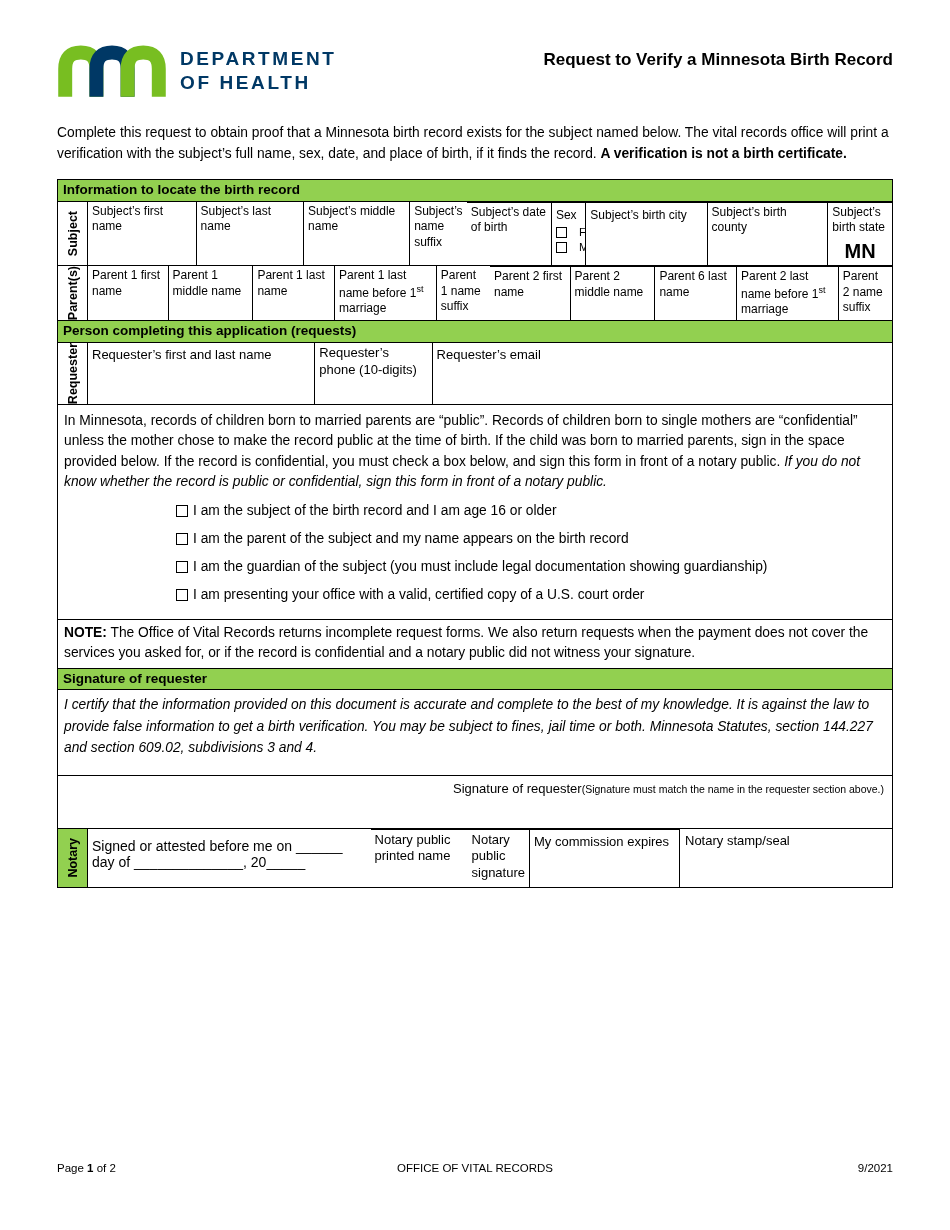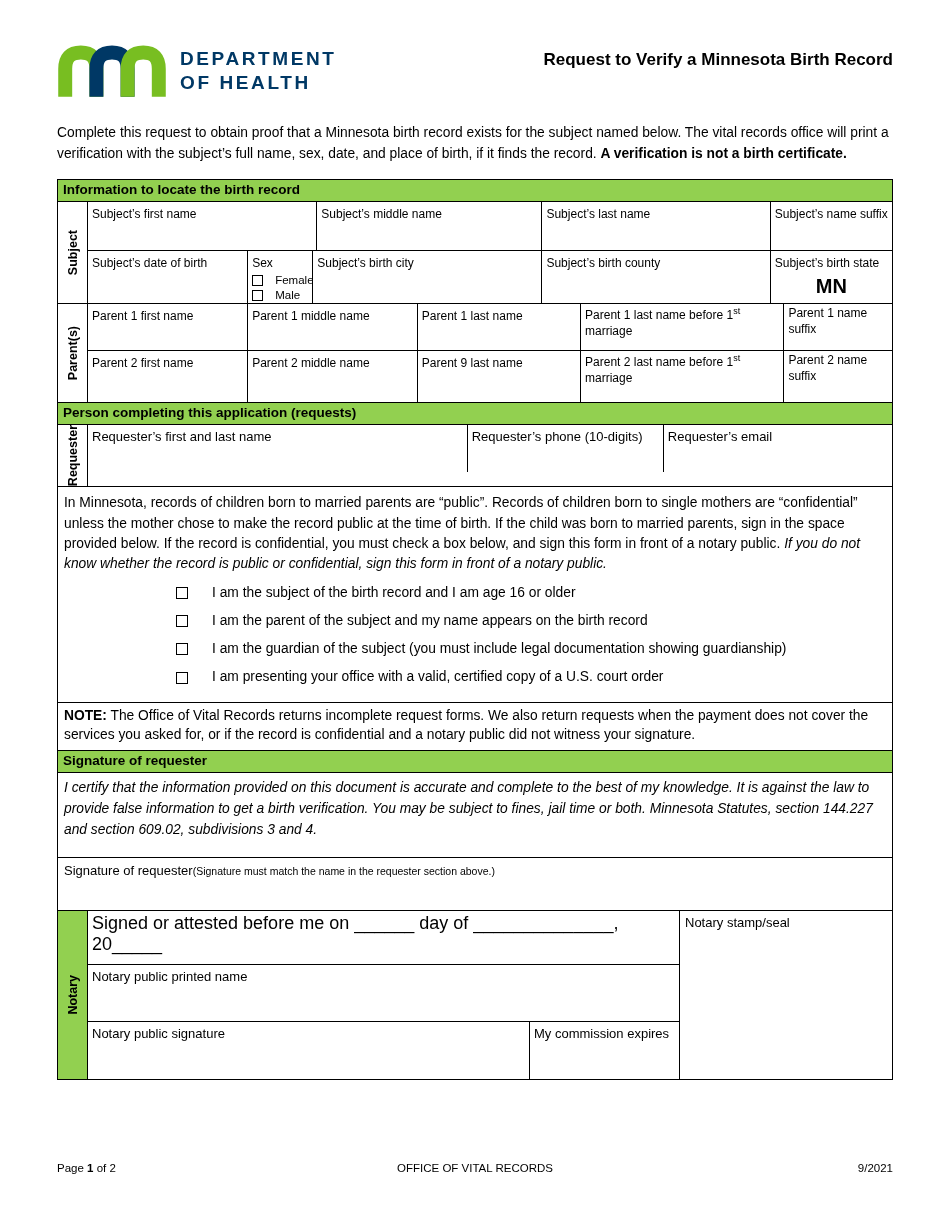--- a/index.html
+++ b/index.html
@@ -20,21 +20,21 @@
 
   
   .form { border:1.5px solid #000; }
   .form > * + * { border-top:1px solid #000; }
   .sechdr { background:var(--green,#92d050); font-weight:bold; font-size:13.5px; padding:1px 5px; line-height:1.4; }
 
   .band { display:flex; align-items:stretch; }
   .side { flex:0 0 30px; border-right:1px solid #000; display:flex; align-items:center; justify-content:center; font-weight:bold; font-size:12.5px; }
   .side span { writing-mode:vertical-rl; transform:rotate(180deg); white-space:nowrap; }
   .side.green { background:var(--green,#92d050); }
-  .rows { flex:1; display:flex; flex-direction:column; min-width:0; }
+  .rows { flex:1; display:flex; flex-direction:row; min-width:0; }
   .row { display:flex; align-items:stretch; }
   .row + .row { border-top:1px solid #000; }
   .cell { padding:2px 4px; overflow:hidden; }
   .cell + .cell { border-left:1px solid #000; }
   .lbl { font-size:12px; line-height:1.3; display:inline-block; }
   .lbl13 { font-size:13px; line-height:1.3; display:inline-block; }
   sup { font-size:9px; }
 
   
   .r48{min-height:48px} .r52{min-height:52px} .r46{min-height:46px} .r47{min-height:47px}
@@ -50,29 +50,29 @@
   .stamp{flex:0 0 213px; border-left:1px solid #000; padding:2px 5px;}
 
   
   .cb { width:11px; height:11px; border:1px solid #000; display:inline-block; background:#fff; flex:0 0 auto; }
   .sexline { font-size:11.5px; margin-top:3px; display:flex; align-items:center; gap:12px; }
   .mnval { font-size:20px; font-weight:bold; text-align:center; margin-top:4px; }
 
   
   .elig { padding:6px 8px 6px 6px; font-size:13.8px; line-height:1.46; }
   .cbs { margin:9px 0 0 112px; }
-  .cbrow { display:flex; align-items:center; gap:24px; margin-bottom:8px; font-size:13.8px; }
+  .cbrow { display:flex; align-items:center; gap:5px; margin-bottom:8px; font-size:13.8px; }
   .cbrow .cb { width:12px; height:12px; }
   .note { padding:3px 8px 5px 6px; font-size:13.8px; line-height:1.42; }
 
   
   .certify { padding:4px 8px 16px 6px; font-size:13.8px; line-height:1.55; font-style:italic; }
-  .sigrow { min-height:53px; padding:3px 8px 3px 6px; }
+  .sigrow { min-height:53px; padding:3px 8px 3px 6px;text-align:right; }
   .signote { font-size:10.5px; }
-  .natt { display:flex; align-items:center; padding-bottom:9px; font-size:18px; }
+  .natt { display:flex; align-items:center; padding-bottom:9px; font-size:14px; }
 
   
   .footer { position:absolute; left:57px; right:57px; top:1162px; display:flex; align-items:baseline; font-size:11.5px; }
   .f-left { flex:1; }
   .f-center { flex:1; text-align:center; }
   .f-right { flex:1; text-align:right; }
 </style>
 </head>
 <body>
 
@@ -99,22 +99,22 @@
 
     <div class="sechdr">Information to locate the birth record</div>
 
     <div class="band">
       <div class="side">
           <span>Subject</span>
         </div>
       <div class="rows">
         <div class="row r48">
           <div class="cell cs1a"><span class="lbl">Subject’s first name</span></div>
+          <div class="cell cs1c"><span class="lbl">Subject’s last name</span></div>
           <div class="cell cs1b"><span class="lbl">Subject’s middle name</span></div>
-          <div class="cell cs1c"><span class="lbl">Subject’s last name</span></div>
           <div class="cell cs1d"><span class="lbl">Subject’s name suffix</span></div>
         </div>
         <div class="row r52">
           <div class="cell cs2a"><span class="lbl">Subject’s date of birth</span></div>
           <div class="cell cs2b">
             <span class="lbl">Sex</span>
             <div class="sexline">
                 <span class="cb"></span>
                 <span>Female</span>
               </div>
@@ -141,21 +141,21 @@
         <div class="row r46">
           <div class="cell cpa"><span class="lbl">Parent 1 first name</span></div>
           <div class="cell cpb"><span class="lbl">Parent 1 middle name</span></div>
           <div class="cell cpc"><span class="lbl">Parent 1 last name</span></div>
           <div class="cell cpd"><span class="lbl"><span>Parent 1 last name before 1</span><sup>st</sup><span> marriage</span></span></div>
           <div class="cell cpe"><span class="lbl">Parent 1 name suffix</span></div>
         </div>
         <div class="row r52">
           <div class="cell cpa"><span class="lbl">Parent 2 first name</span></div>
           <div class="cell cpb"><span class="lbl">Parent 2 middle name</span></div>
-          <div class="cell cpc"><span class="lbl">Parent 9 last name</span></div>
+          <div class="cell cpc"><span class="lbl">Parent 6 last name</span></div>
           <div class="cell cpd"><span class="lbl"><span>Parent 2 last name before 1</span><sup>st</sup><span> marriage</span></span></div>
           <div class="cell cpe"><span class="lbl">Parent 2 name suffix</span></div>
         </div>
       </div>
     </div>
 
     <div class="sechdr">Person completing this application (requests)</div>
 
     <div class="band">
       <div class="side">

